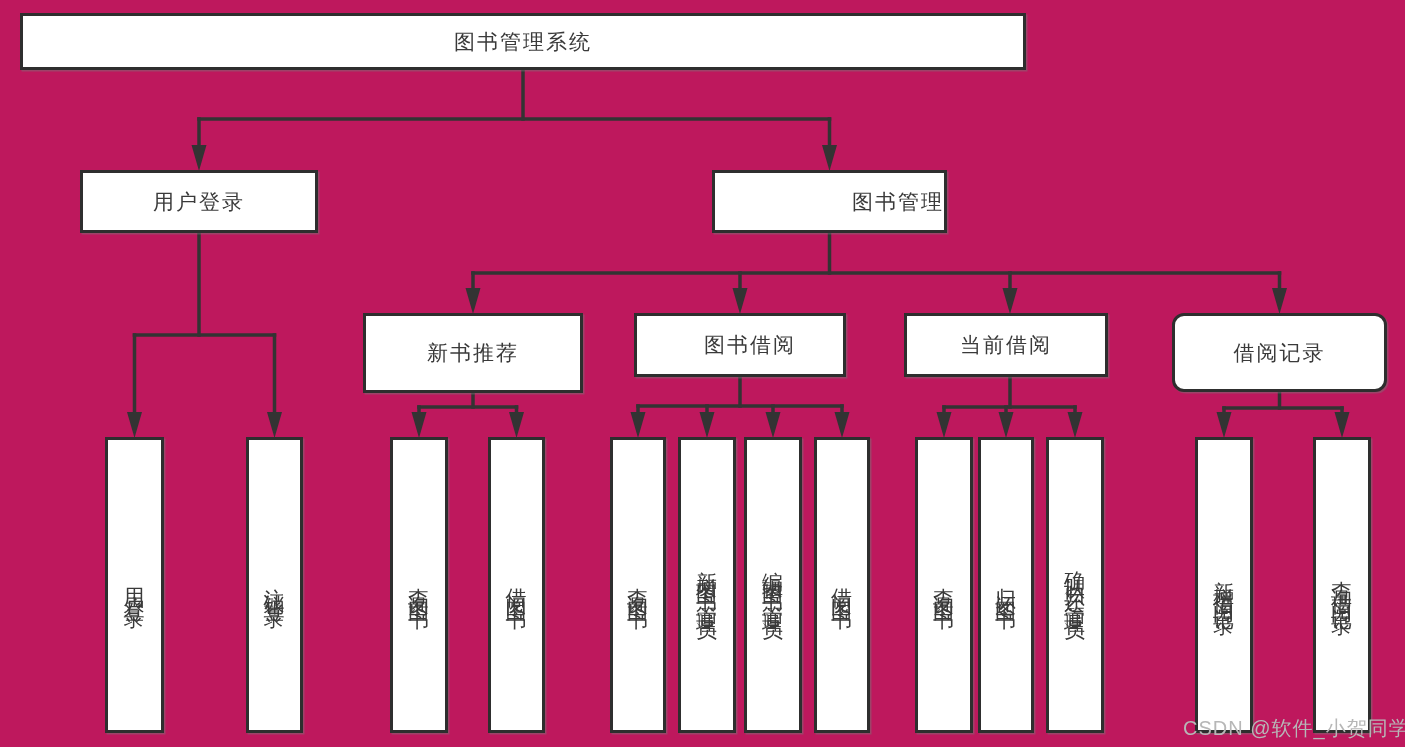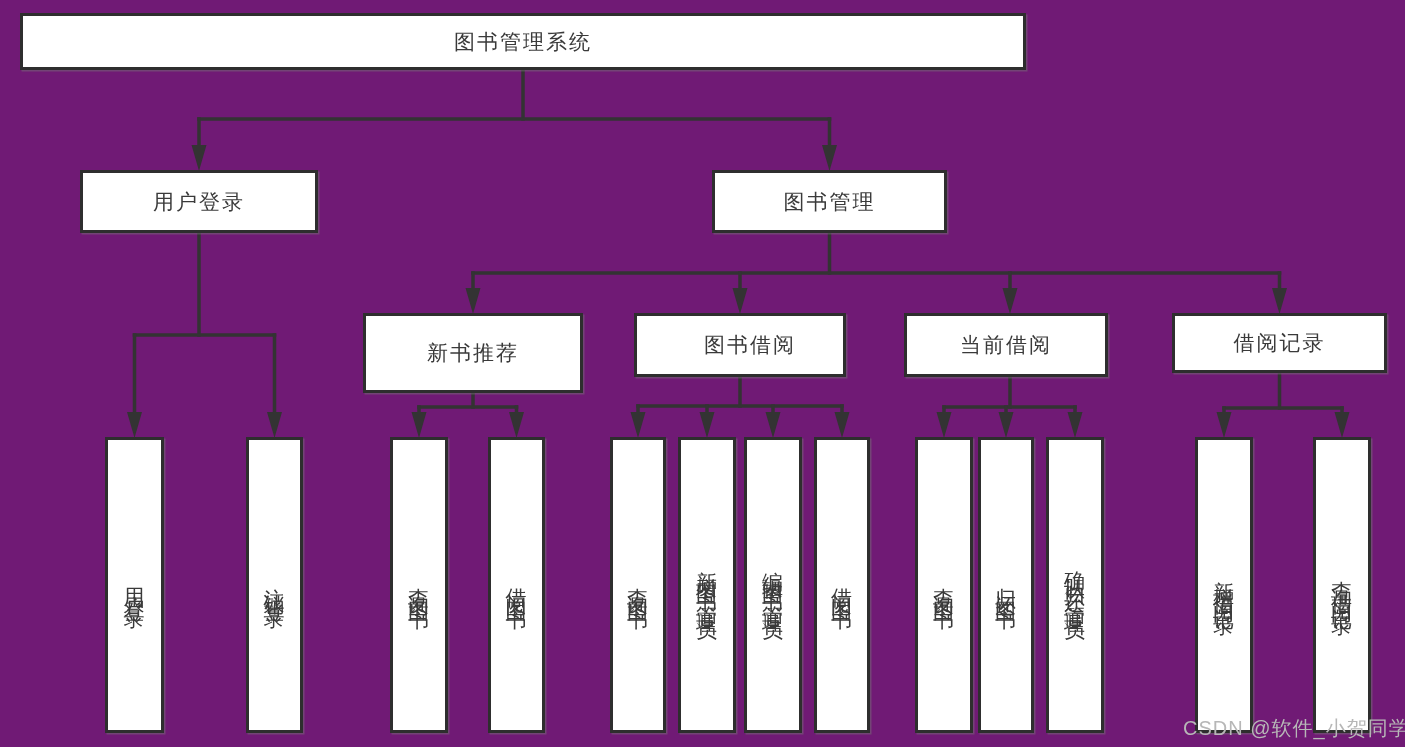--- a/index.html
+++ b/index.html
@@ -4,21 +4,21 @@
 <style>
   html, body {
     margin: 0;
     padding: 0;
     background: #ffffff;
   }
   .stage {
     position: relative;
     width: 1405px;
     height: 747px;
-    background: #701a75;
+    background: #be185d;
     overflow: hidden;
     font-family: "Liberation Sans", "DejaVu Sans", sans-serif;
   }
   #links-svg {
     position: absolute;
     left: 0;
     top: 0;
     width: 1405px;
     height: 747px;
   }
@@ -126,33 +126,33 @@
         <polygon points="1334.5,412 1349.5,412 1342,438" fill="#333333"></polygon>
       </g>
     </svg>
   <div id="nodes-layer">
       <div class="node" style="left: 20px; top: 13px; width: 1006px; height: 57px;">
         <span class="node-label">图书管理系统</span>
       </div>
       <div class="node" style="left: 80px; top: 170px; width: 238px; height: 63px;">
         <span class="node-label">用户登录</span>
       </div>
-      <div class="node" style="left: 712px; top: 170px; width: 235px; height: 63px;">
+      <div class="node" style="left: 712px; top: 170px; width: 235px; height: 63px; justify-content: flex-end;">
         <span class="node-label">图书管理</span>
       </div>
       <div class="node" style="left: 363px; top: 313px; width: 220px; height: 80px;">
         <span class="node-label">新书推荐</span>
       </div>
       <div class="node" style="left: 634px; top: 313px; width: 212px; height: 64px; padding-left: 20px;">
         <span class="node-label">图书借阅</span>
       </div>
       <div class="node" style="left: 904px; top: 313px; width: 204px; height: 64px;">
         <span class="node-label">当前借阅</span>
       </div>
-      <div class="node" style="left: 1172px; top: 313px; width: 215px; height: 60px;">
+      <div class="node" style="left: 1172px; top: 313px; width: 215px; height: 79px; border-radius: 12px;">
         <span class="node-label">借阅记录</span>
       </div>
       <div class="node vertical" style="left: 105px; top: 437px; width: 59px; height: 296px;">
         <span class="node-label">用户登录</span>
       </div>
       <div class="node vertical" style="left: 246px; top: 437px; width: 57px; height: 296px;">
         <span class="node-label">注销登录</span>
       </div>
       <div class="node vertical" style="left: 390px; top: 437px; width: 58px; height: 296px;">
         <span class="node-label">查询图书</span>

